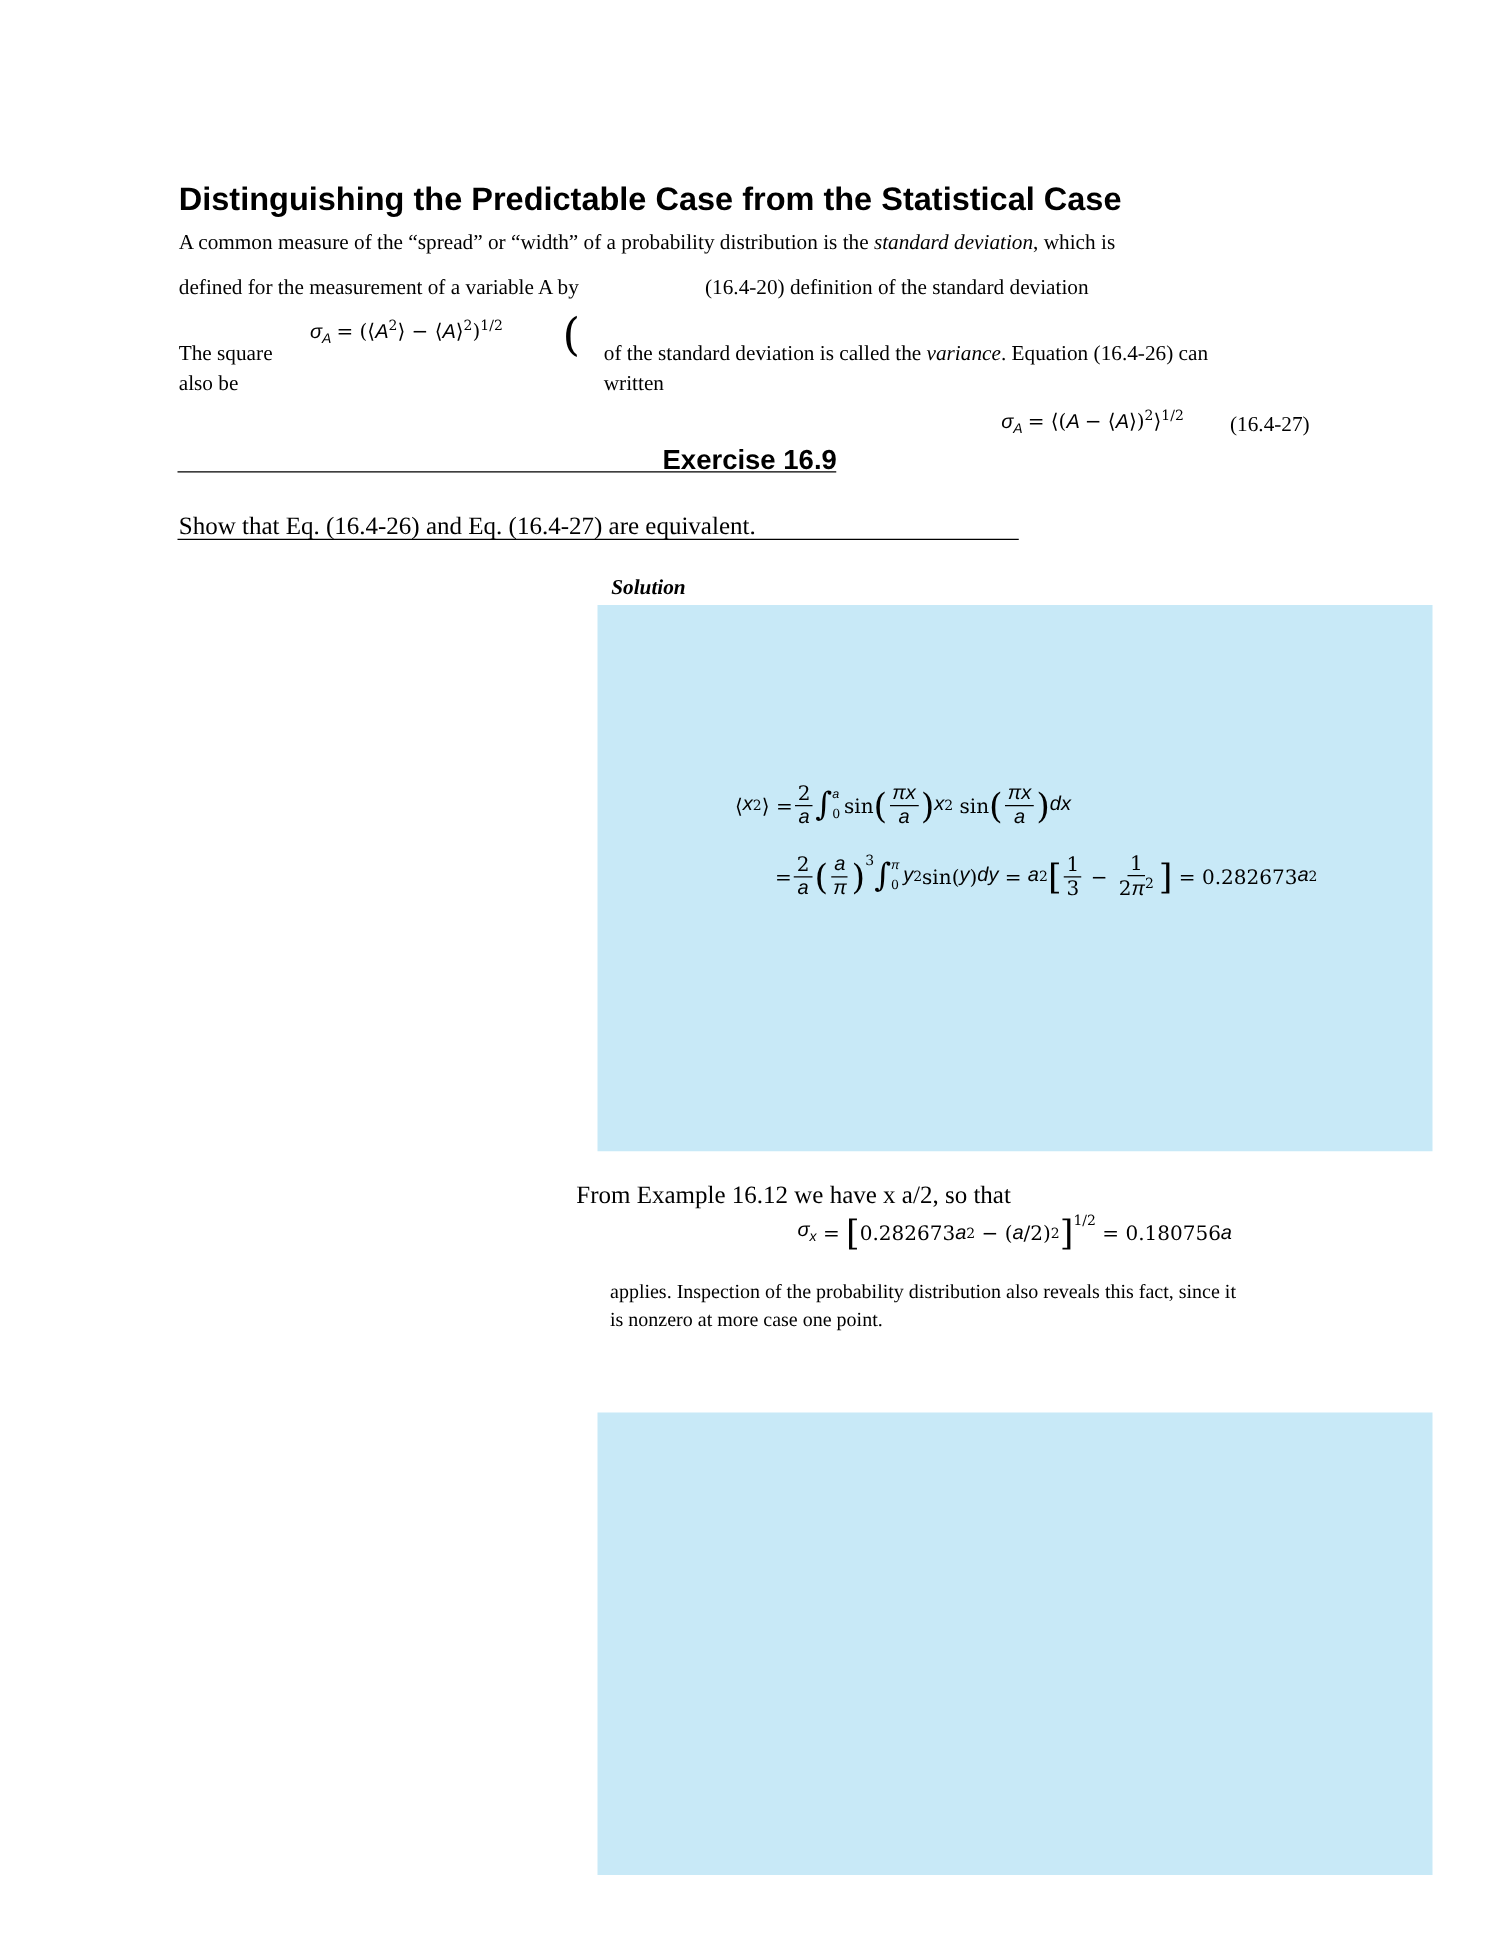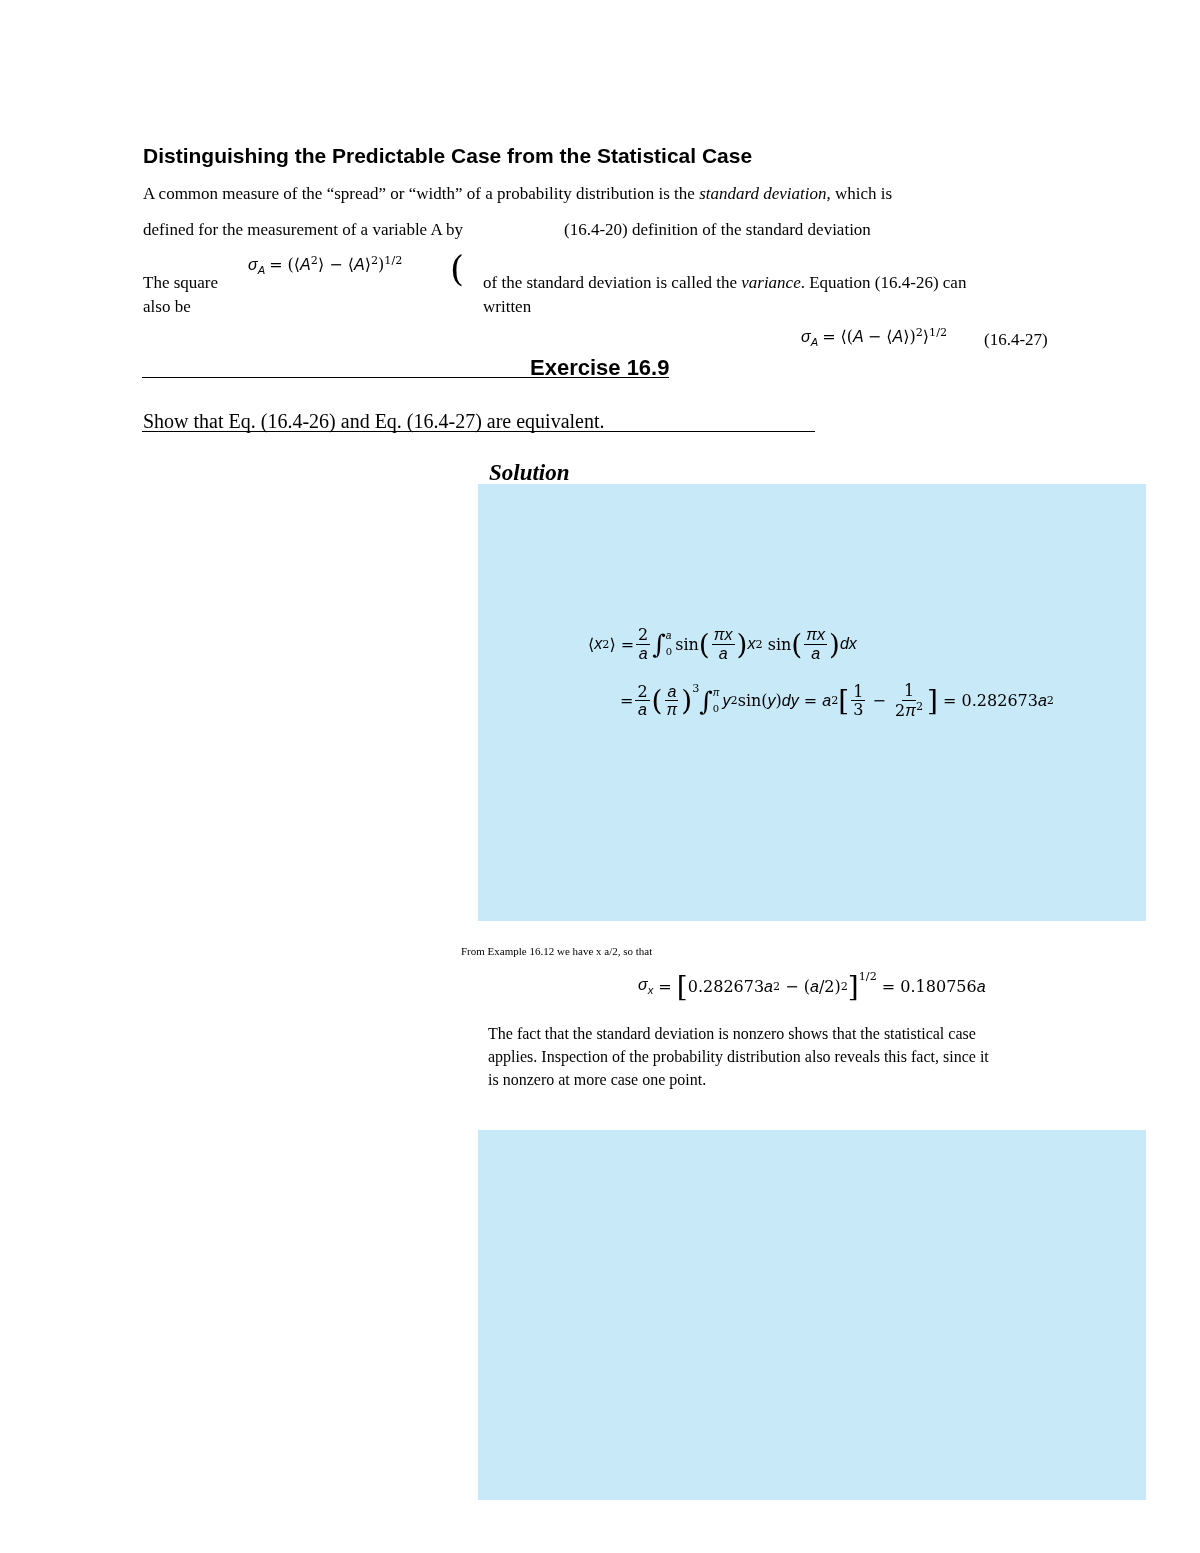--- a/index.html
+++ b/index.html
@@ -1,21 +1,21 @@
 <!DOCTYPE html>
 <html><head>
 <meta charset="utf-8">
 <style>
   html, body { margin: 0; padding: 0; background: #ffffff; }
   body { width: 1200px; height: 1553px; position: relative; overflow: hidden;
          font-family: "Liberation Serif", serif; color: #000; }
   .abs { position: absolute; }
   .serif { font-family: "Liberation Serif", serif; font-size: 17px; }
   .sans { font-family: "Liberation Sans", sans-serif; }
-  .heading { font-weight: bold; font-size: 21px; }
+  .heading { font-weight: bold; font-size: 26px; }
   .math { font-family: Liberation Sans, sans-serif; font-style: italic; }
   .mathu { font-family: "DejaVu Serif", serif; font-style: normal; }
   .box { background: #c8e9f7; }
   .rule { border-top: 1px solid #000; height: 0; }
   .frac { display: inline-flex; flex-direction: column; align-items: center; vertical-align: middle; margin: 0 2px; }
   .frac .n { border-bottom: 1px solid #000; padding: 0 2px; line-height: 1.1; }
   .frac .d { padding: 0 2px; line-height: 1.1; }
   sup { font-size: 0.7em; }
   sub { font-size: 0.7em; }
   .big { font-size: 28px; vertical-align: middle; }
@@ -50,21 +50,21 @@
   <span class="math">σ<sub>A</sub></span> <span class="mathu">= ⟨(</span><span class="math">A</span> <span class="mathu">− ⟨</span><span class="math">A</span><span class="mathu">⟩)</span><sup class="mathu">2</sup><span class="mathu">⟩</span><sup class="mathu">1/2</sup>
 </div>
 <div class="abs serif" style="left:984px; top:330px;">(16.4-27)</div>
 
 <div class="abs sans" style="left:530px; top:355px; font-weight:bold; font-size:22px;">Exercise 16.9</div>
 <div class="abs rule" style="left:142px; top:377px; width:527px;"></div>
 
 <div class="abs serif" style="left:143px; top:410px; font-size:20px; white-space:nowrap;">Show that Eq. (16.4-26) and Eq. (16.4-27) are equivalent.</div>
 <div class="abs rule" style="left:142px; top:431px; width:673px;"></div>
 
-<div class="abs serif" style="left:489px; top:460px; font-weight:bold; font-style:italic; font-size:23px;">Solution</div>
+<div class="abs serif" style="left:489px; top:460px; font-weight:bold; font-style:italic; font-size:17px;">Solution</div>
 
 <div class="abs box" style="left:478px; top:484px; width:668px; height:437px;"></div>
 
 <div class="abs eqline" style="left:588px; top:626px; display:flex; align-items:center;">
   <span class="mathu">⟨</span>
     <span class="math">x</span>
     <sup class="mathu">2</sup>
     <span class="mathu">⟩ = </span>
   <span class="frac">
       <span class="n mathu">2</span>
@@ -131,39 +131,38 @@
       <span class="n mathu">1</span>
       <span class="d mathu">2<span class="math">π</span><sup>2</sup></span>
     </span>
     <span class="big mathu">]</span>
   <span class="mathu">&nbsp;=&nbsp;</span>
     <span class="mathu">0.282673</span>
     <span class="math">a</span>
     <sup class="mathu">2</sup>
 </div>
 
-<div class="abs serif" style="left:461px; top:945px; font-size:11px; white-space:nowrap;">From Example 16.12 we have x  a/2, so that</div>
+<div class="abs serif" style="left:461px; top:945px; font-size:20px; white-space:nowrap;">From Example 16.12 we have x  a/2, so that</div>
 
 <div class="abs eqline" style="left:638px; top:970px; display:flex; align-items:center;">
   <span class="math">σ<sub>x</sub></span>
     <span class="mathu">&nbsp;=&nbsp;</span>
     <span class="big mathu">[</span>
     <span class="mathu">0.282673</span>
     <span class="math">a</span>
     <sup class="mathu">2</sup>
     <span class="mathu">&nbsp;−&nbsp;(</span>
     <span class="math">a</span>
     <span class="mathu">/2)</span>
     <sup class="mathu">2</sup>
     <span class="big mathu">]</span>
     <sup class="mathu" style="align-self:flex-start;">1/2</sup>
     <span class="mathu">&nbsp;=&nbsp;</span>
     <span class="mathu">0.180756</span>
     <span class="math">a</span>
 </div>
 
 <div class="abs serif" style="left:488px; top:1022px; font-size:16px; line-height:23px; white-space:nowrap;">
-  <div>The fact that the standard deviation is nonzero shows that the statistical case</div>
   <div>applies. Inspection of the probability distribution also reveals this fact, since it</div>
   <div>is nonzero at more case one point.</div>
 </div>
 
 <div class="abs box" style="left:478px; top:1130px; width:668px; height:370px;"></div>
 
 </body></html>

